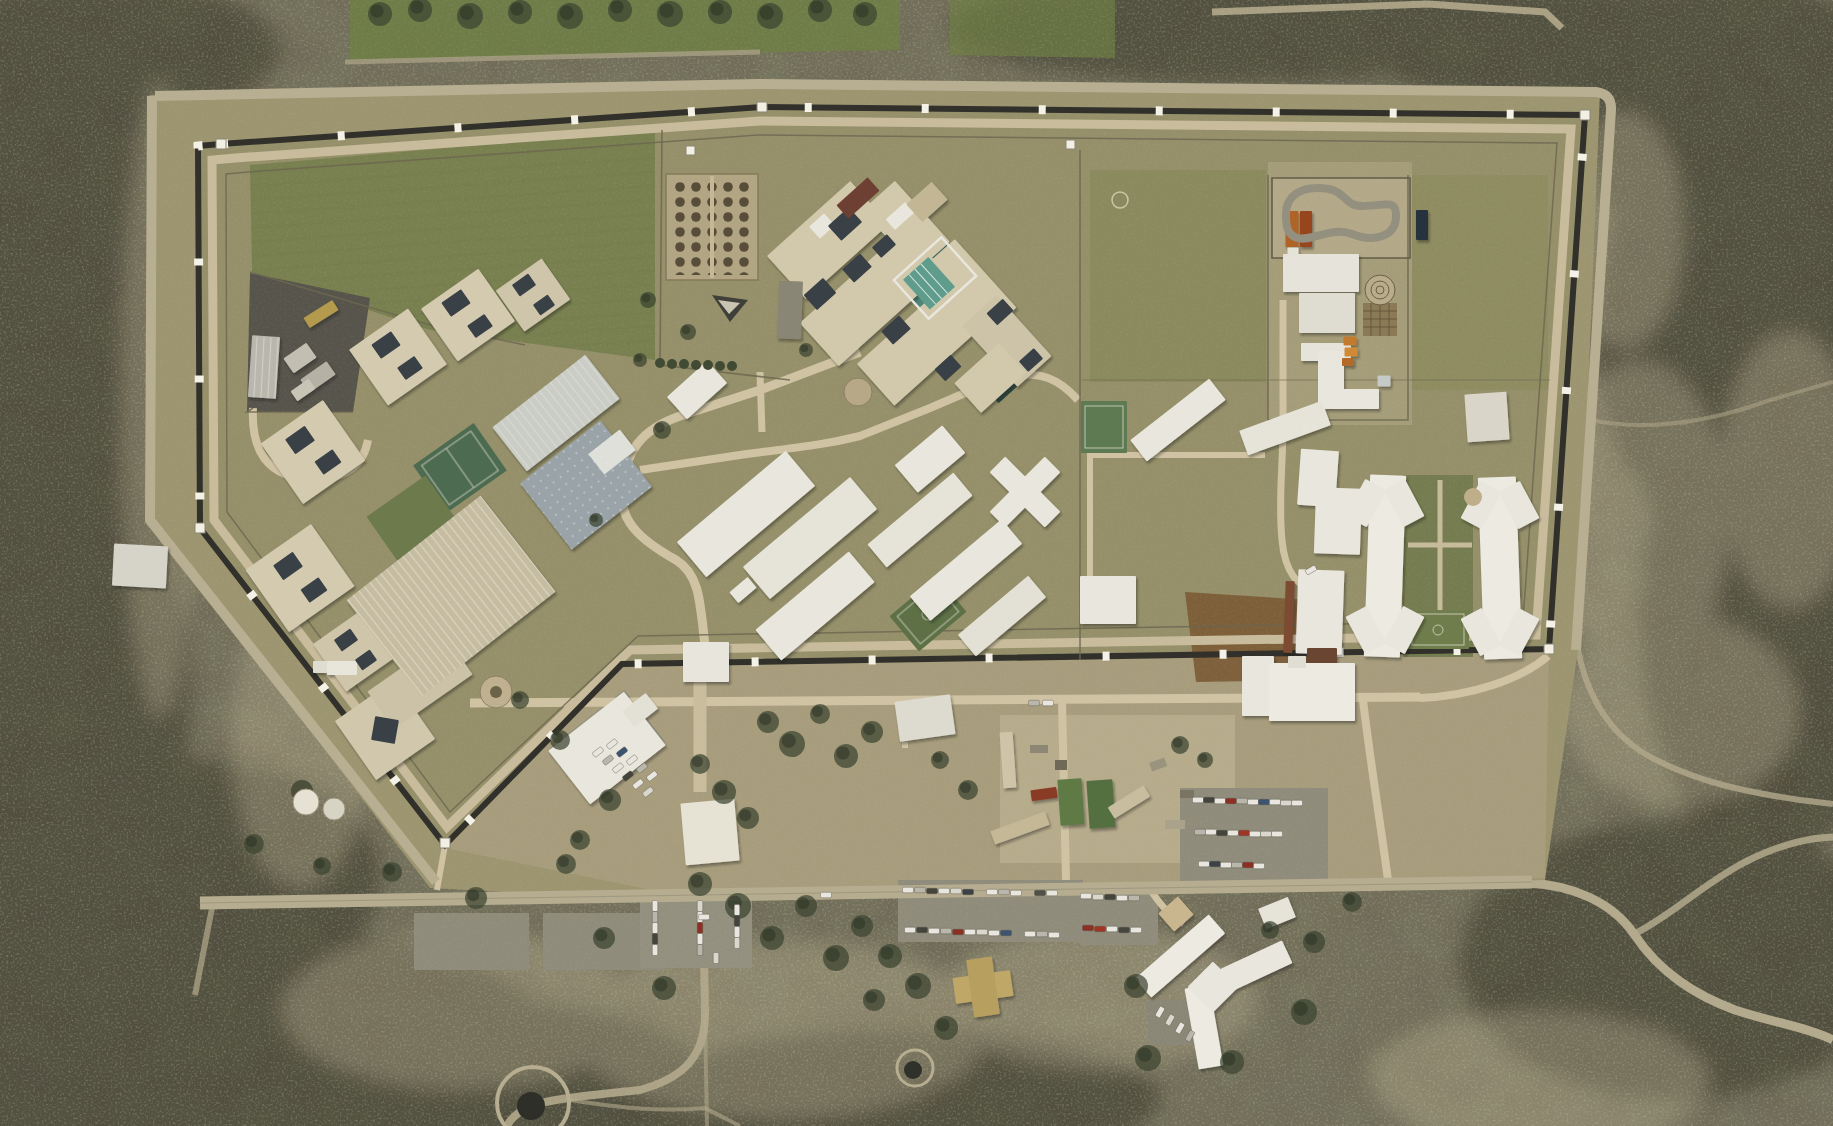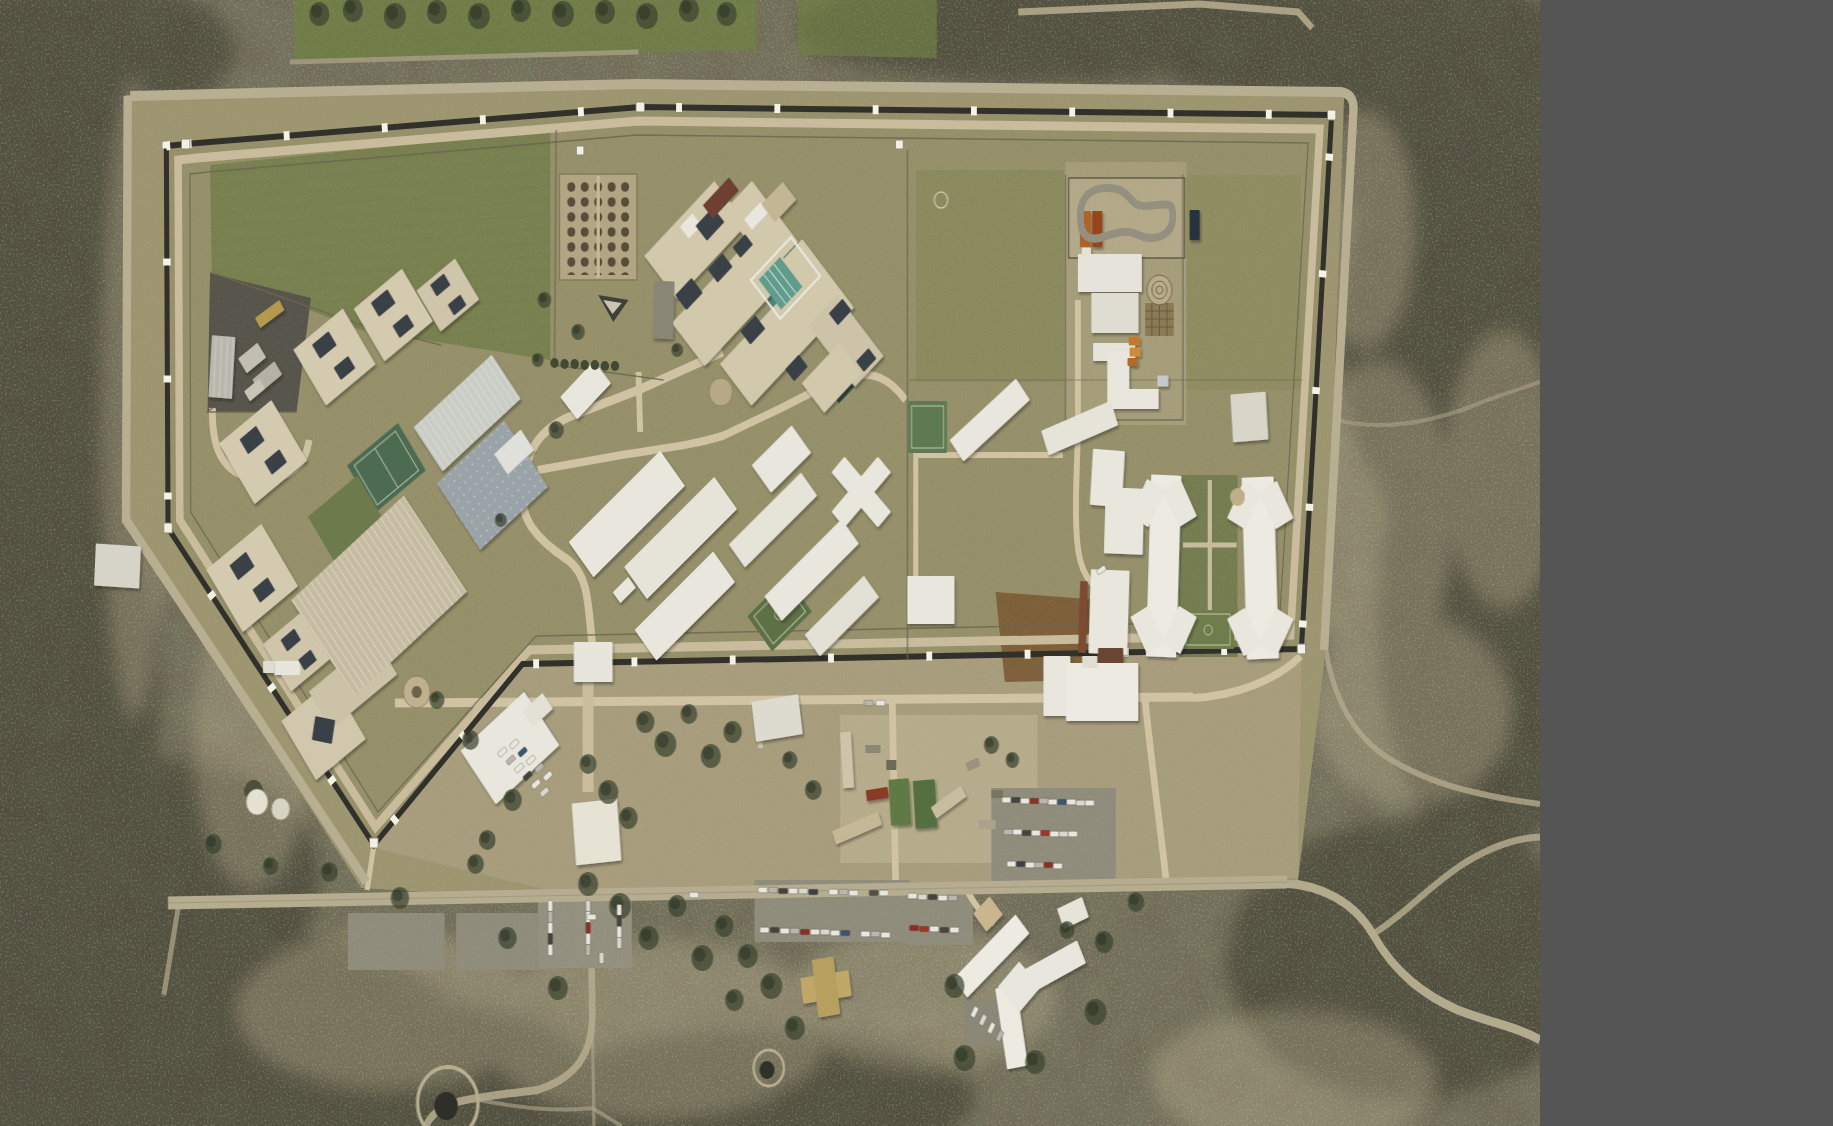--- a/index.html
+++ b/index.html
@@ -1,16 +1,16 @@
 <!DOCTYPE html>
 <html><head>
 <meta charset="utf-8">
 <style>
   html,body{margin:0;padding:0;background:#555;}
-  .stage{position:relative;width:1540px;height:1126px;overflow:hidden;background:#f0abfc;}
+  .stage{position:relative;width:1833px;height:1126px;overflow:hidden;background:#f0abfc;}
   .stage svg{position:absolute;inset:0;display:block;}
   text.gmark{font-family:"DejaVu Sans",sans-serif;font-size:10px;letter-spacing:3px;fill:#ece7d6;opacity:.85;}
 </style>
 </head>
 <body>
 
 <div class="stage">
 <svg viewBox="0 0 1833 1126" width="100%" height="100%" preserveAspectRatio="none">
   <defs>
     <filter id="blotch" x="0" y="0" width="100%" height="100%">

